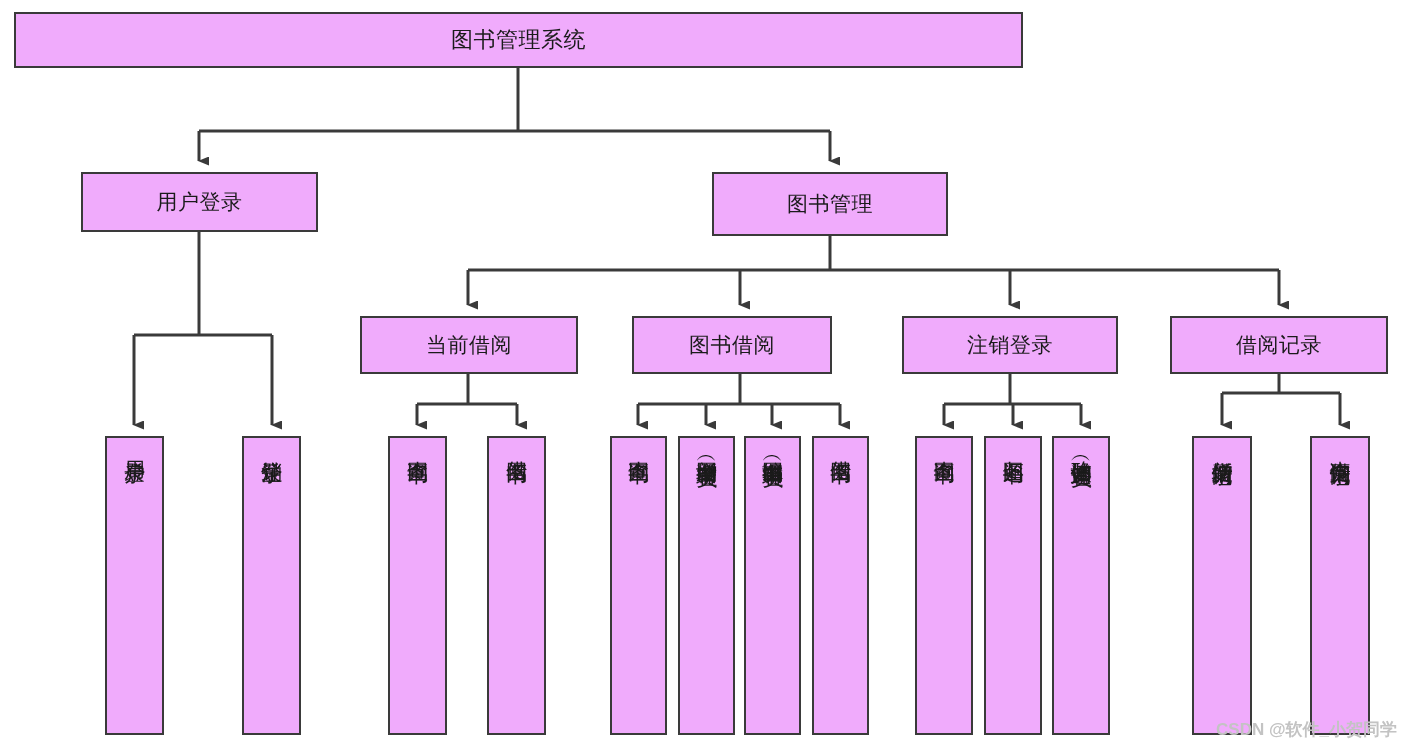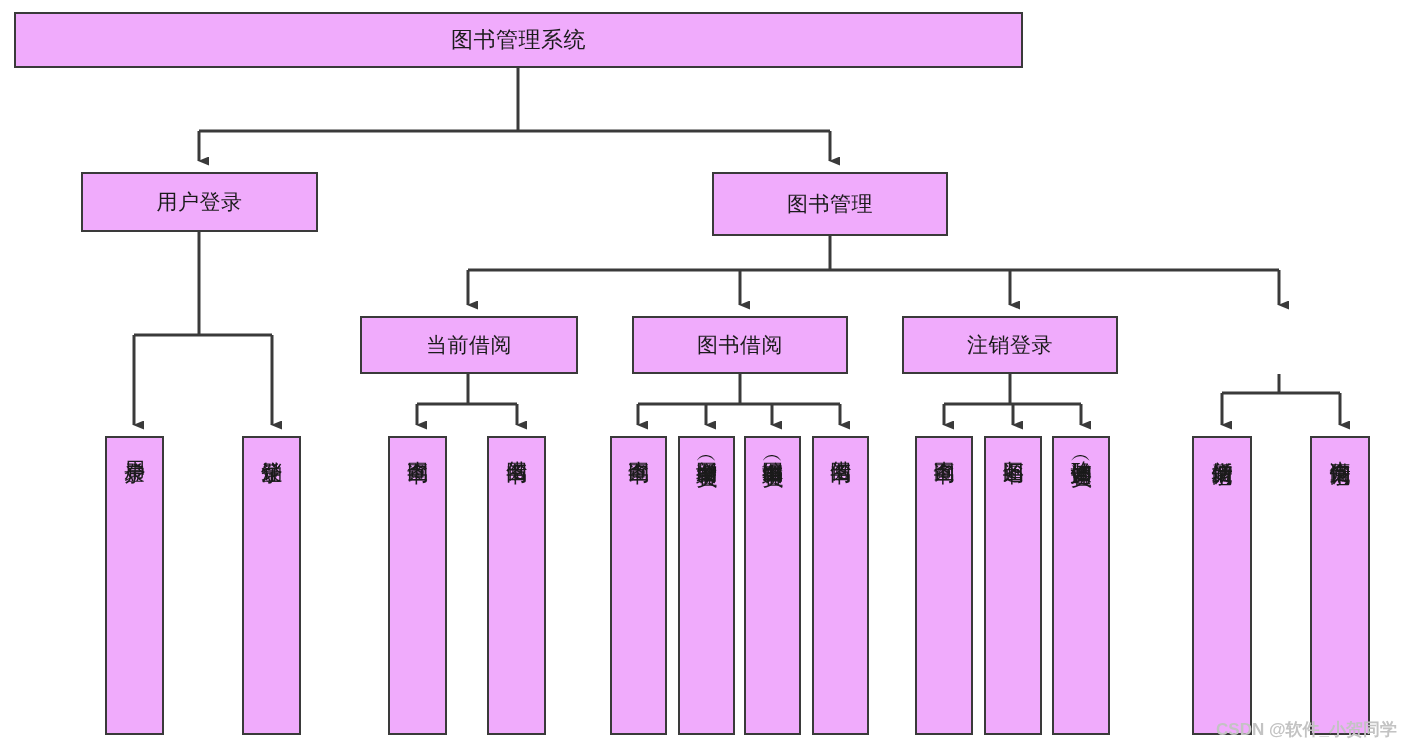--- a/index.html
+++ b/index.html
@@ -129,25 +129,28 @@
   <div class="node node-h" style="left:81px; top:172px; width:237px; height:60px;">
     <span>用户登录</span>
   </div>
   <div class="node node-h" style="left:712px; top:172px; width:236px; height:64px;">
     <span>图书管理</span>
   </div>
 
   <div class="node node-h" style="left:360px; top:316px; width:218px; height:58px;">
     <span>当前借阅</span>
   </div>
-  <div class="node node-h" style="left:632px; top:316px; width:216px; height:58px;">
+  <div class="node node-h" style="left:632px; top:316px; width:200px; height:58px;">
     <span>图书借阅</span>
   </div>
   <div class="node node-h" style="left:902px; top:316px; width:216px; height:58px;">
     <span>注销登录</span>
+  </div>
+  <div class="node node-h" style="left:1170px; top:316px; width:218px; height:58px;">
+    <span>借阅记录</span>
   </div>
 
   <div class="node node-leaf" style="left:105px; top:436px; width:59px; height:299px;">
     <span class="vtext">用户登录</span>
   </div>
   <div class="node node-leaf" style="left:242px; top:436px; width:59px; height:299px;">
     <span class="vtext">注销登录</span>
   </div>
 
   <div class="node node-leaf" style="left:388px; top:436px; width:59px; height:299px;">

